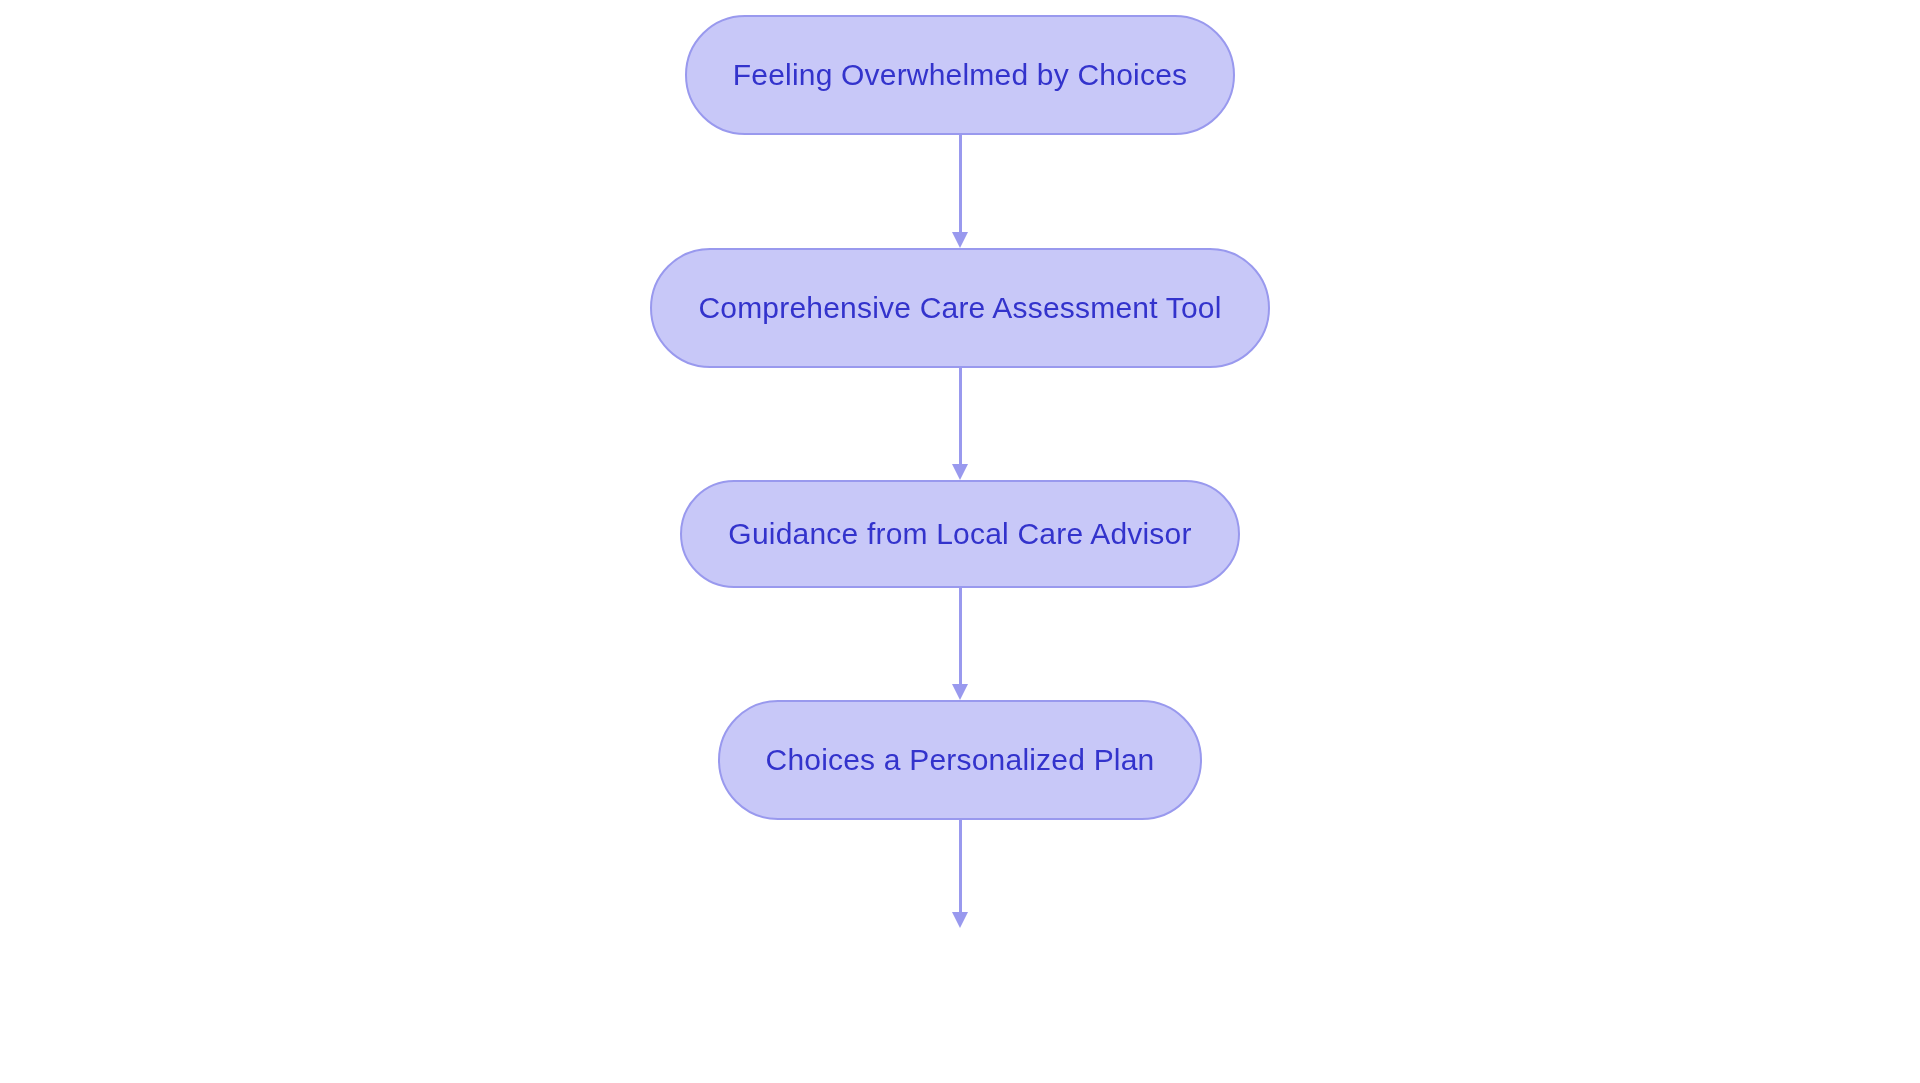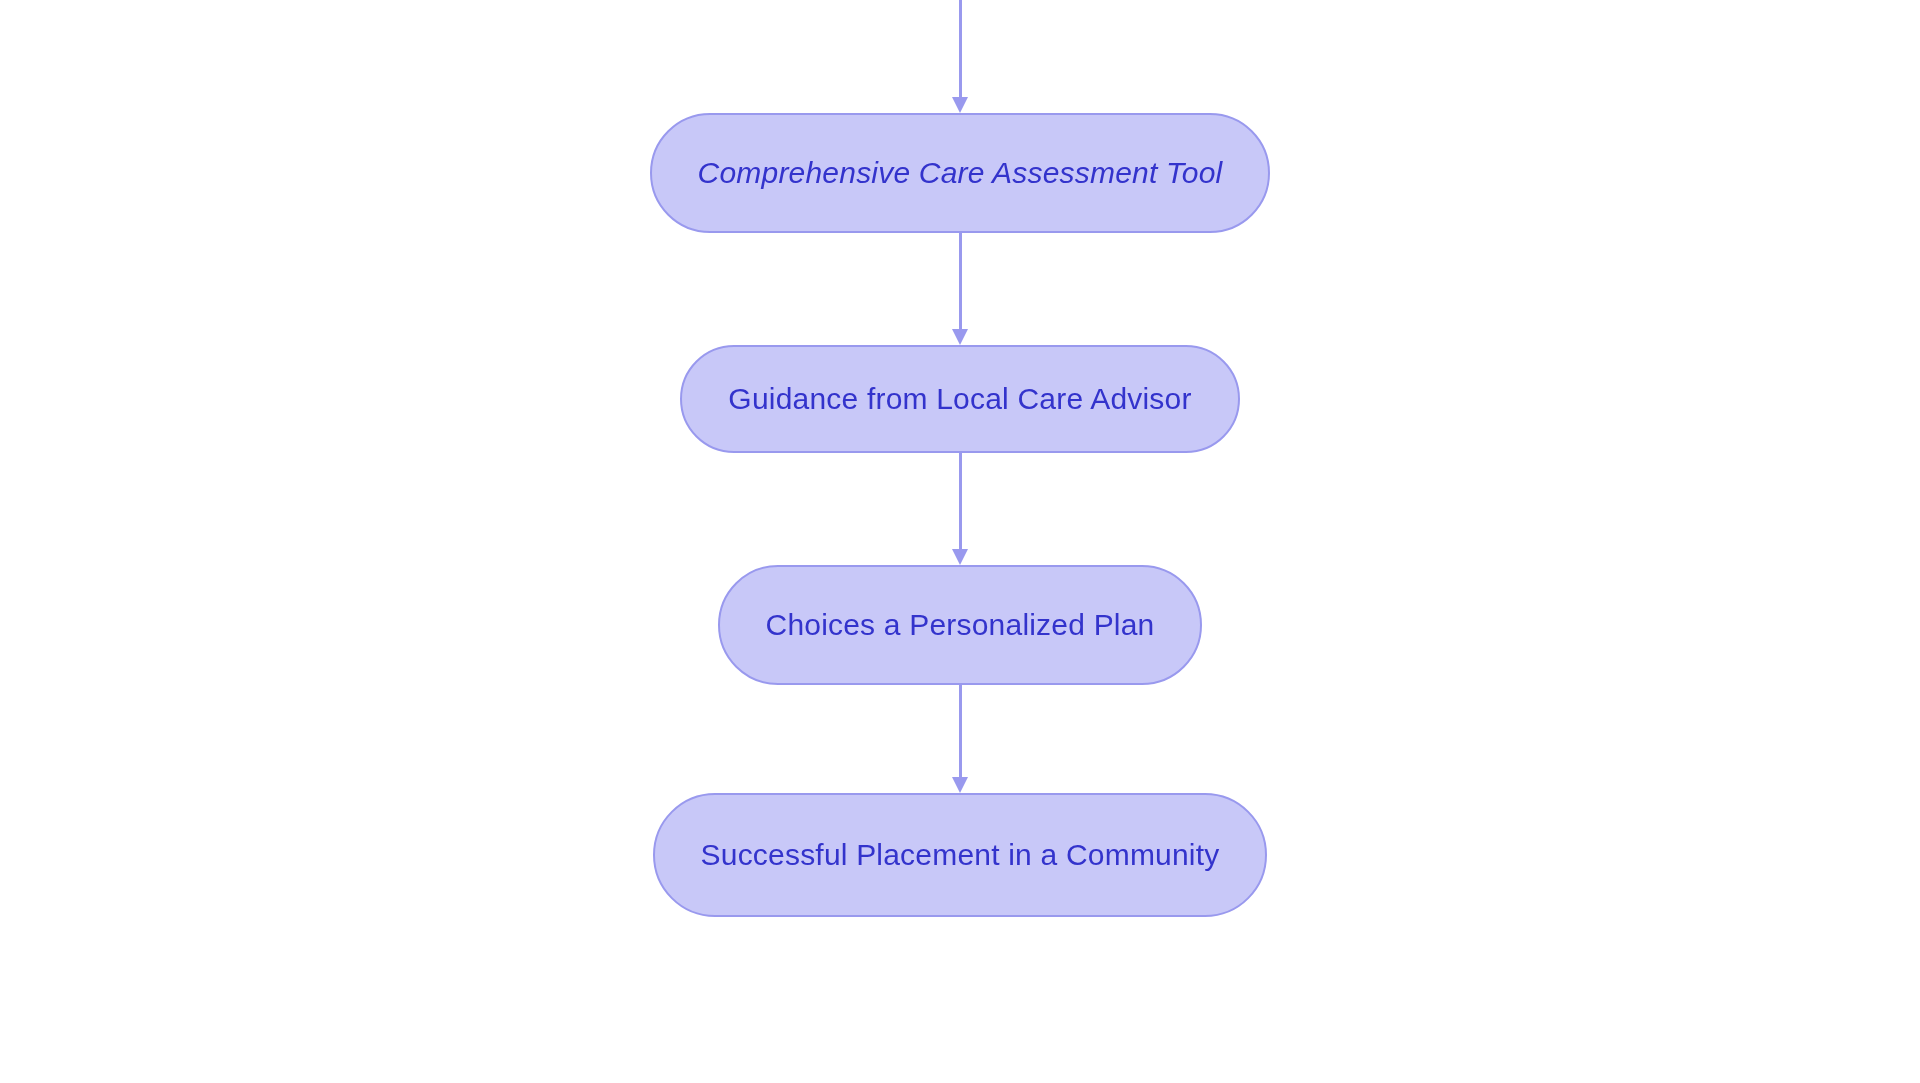--- a/index.html
+++ b/index.html
@@ -48,21 +48,21 @@
   .node-label {
     color: #3333cc;
     font-size: 30px;
     font-weight: 400;
     letter-spacing: 0.2px;
     line-height: 1;
   }
 
   
   .node-1 { height: 120px; margin-top: 15px; }
-  .node-2 { height: 120px; font-style: italic; }
+  .node-2 { height: 120px; }
   .node-3 { height: 108px; }
   .node-4 { height: 120px; }
   .node-5 { height: 124px; }
 
   
   .connector {
     position: relative;
     width: 40px;
     display: flex;
     flex-direction: column;
@@ -88,20 +88,23 @@
     border-top: 16px solid #9999ee;
     margin-top: -1px;
   }
 </style>
 </head>
 <body>
 
 <div id="flowchart">
   <div class="flow-column">
 
+    <div class="node node-1">
+      <span class="node-label">Feeling Overwhelmed by Choices</span>
+    </div>
 
     <div class="connector connector-1">
       <div class="connector-line"></div>
       <div class="connector-head"></div>
     </div>
 
     <div class="node node-2">
       <span class="node-label">Comprehensive Care Assessment Tool</span>
     </div>
 
@@ -121,18 +124,15 @@
 
     <div class="node node-4">
       <span class="node-label">Choices a Personalized Plan</span>
     </div>
 
     <div class="connector connector-4">
       <div class="connector-line"></div>
       <div class="connector-head"></div>
     </div>
 
-    <div class="node node-5">
-      <span class="node-label">Successful Placement in a Community</span>
-    </div>
 
   </div>
 </div>
 
 </body></html>

